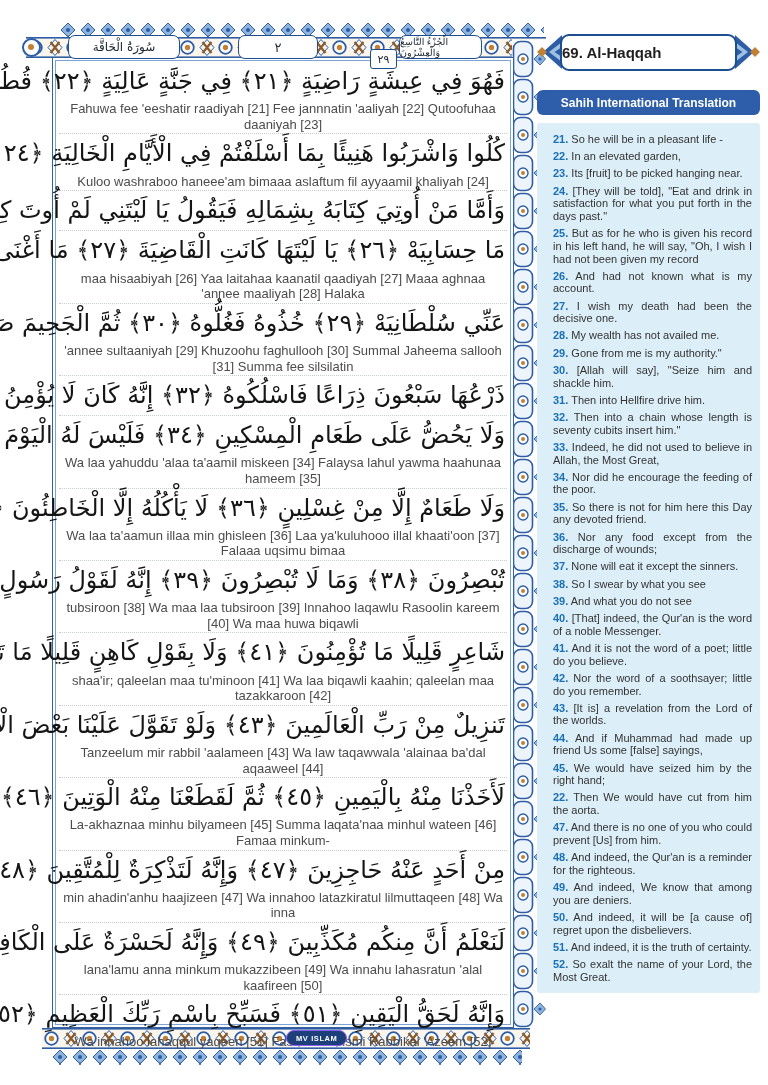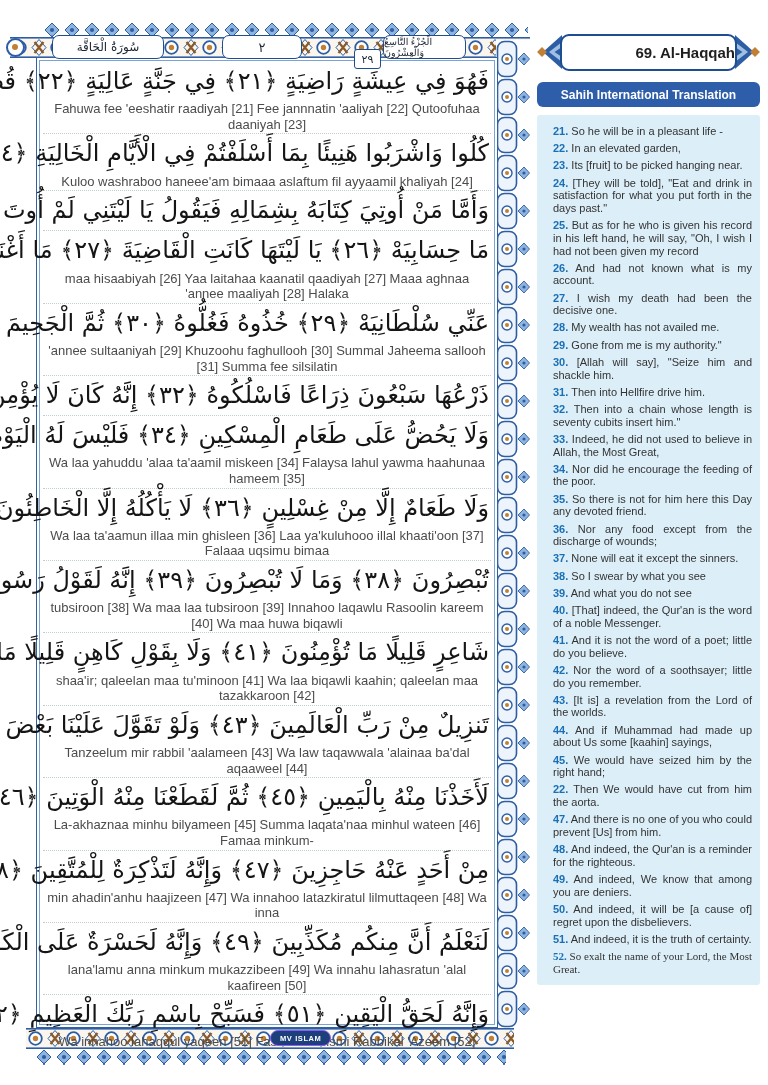--- a/index.html
+++ b/index.html
@@ -1,21 +1,21 @@
 <!DOCTYPE html>
 <html lang="en"><head>
 <meta charset="utf-8">
 <style>
   html,body{margin:0;padding:0;}
   body{
     width:768px;height:1085px;position:relative;overflow:hidden;
     background:#ffffff;font-family:"Liberation Sans",sans-serif;
   }
   
-  .mushaf{position:absolute;left:0;top:0;width:535px;height:1085px;}
+  .mushaf{position:absolute;left:16px;top:0;width:535px;height:1085px;}
   .finials-top{position:absolute;left:42px;top:22px;}
   .finials-bottom{position:absolute;left:34px;top:1049px;}
   .band-top{position:absolute;left:10px;top:37px;}
   .band-bottom{position:absolute;left:26px;top:1028px;}
   .strip-right{position:absolute;left:496px;top:40px;}
   .corner-orn{position:absolute;left:6px;top:38px;width:19px;height:19px;border-radius:50%;
     border:2.5px solid #2d5da5;background:#fff;box-sizing:border-box;z-index:2;}
   .corner-orn::after{content:"";position:absolute;left:4px;top:4px;width:6px;height:6px;border-radius:50%;background:#c08136;}
   .hdr-tab{position:absolute;z-index:3;background:#fff;border:1.6px solid #1d4e8f;border-radius:7px;
     display:flex;align-items:center;justify-content:center;box-sizing:border-box;
@@ -33,27 +33,27 @@
     font-family:"DejaVu Sans",sans-serif;white-space:nowrap;}
   .translit{text-align:center;font-size:13px;line-height:1.2;color:#4c4c4c;margin-top:1px;}
   .logo-badge{position:absolute;left:270px;top:1030px;z-index:4;background:#1d3f7a;color:#fff;
     font-size:7.5px;font-weight:bold;letter-spacing:.6px;padding:2.5px 9px;border-radius:8px;border:1px solid #8b5cf6;}
   
   .trans-panel{position:absolute;left:537px;top:26px;width:223px;}
   .surah-badge-row{display:flex;align-items:center;height:52px;}
   .wing{flex:0 0 26px;height:44px;}
   .wing.right{transform:scaleX(-1);}
   .surah-badge{flex:1;border:2.5px solid #1d4e8f;border-radius:9px;height:33px;margin:0 -3px;z-index:2;
-    display:flex;align-items:center;justify-content:flex-end;background:#fff;
+    display:flex;align-items:center;justify-content:flex-start;background:#fff;
     font-size:15px;font-weight:bold;color:#1f1f1f;}
-  .sahih-bar{margin-top:4px;background:#2e5ea9;color:#ffffff;font-weight:bold;font-size:12px;
+  .sahih-bar{margin-top:12px;background:#2e5ea9;color:#ffffff;font-weight:bold;font-size:12px;
     text-align:center;border-radius:6px;padding:6px 0 5px;}
   .verses{margin-top:8px;background:#dceef8;border-radius:3px;padding:10px 8px 10px 16px;}
   .verse{font-size:11px;line-height:1.15;color:#333;text-align:justify;margin-bottom:4.6px;}
-  .verse:last-child{margin-bottom:0;font-family:Liberation Serif, serif;}
+  .verse:last-child{margin-bottom:0;}
   .vnum{font-weight:bold;color:#1b6fb5;}
 </style>
 </head>
 <body>
 
 <div class="mushaf">
 
   <svg class="finials-top" width="486" height="16" aria-hidden="true">
     <defs>
       <pattern id="finUp" width="20" height="16" patternUnits="userSpaceOnUse">
@@ -336,21 +336,21 @@
         <span>Nor the word of a soothsayer; little do you remember.</span>
       </div>
 
       <div class="verse">
         <span class="vnum">43.</span>
         <span>[It is] a revelation from the Lord of the worlds.</span>
       </div>
 
       <div class="verse">
         <span class="vnum">44.</span>
-        <span>And if Muhammad had made up about Us some [kaahin] sayings,</span>
+        <span>And if Muhammad had made up friend Us some [false] sayings,</span>
       </div>
 
       <div class="verse">
         <span class="vnum">45.</span>
         <span>We would have seized him by the right hand;</span>
       </div>
 
       <div class="verse">
         <span class="vnum">22.</span>
         <span>Then We would have cut from him the aorta.</span>

